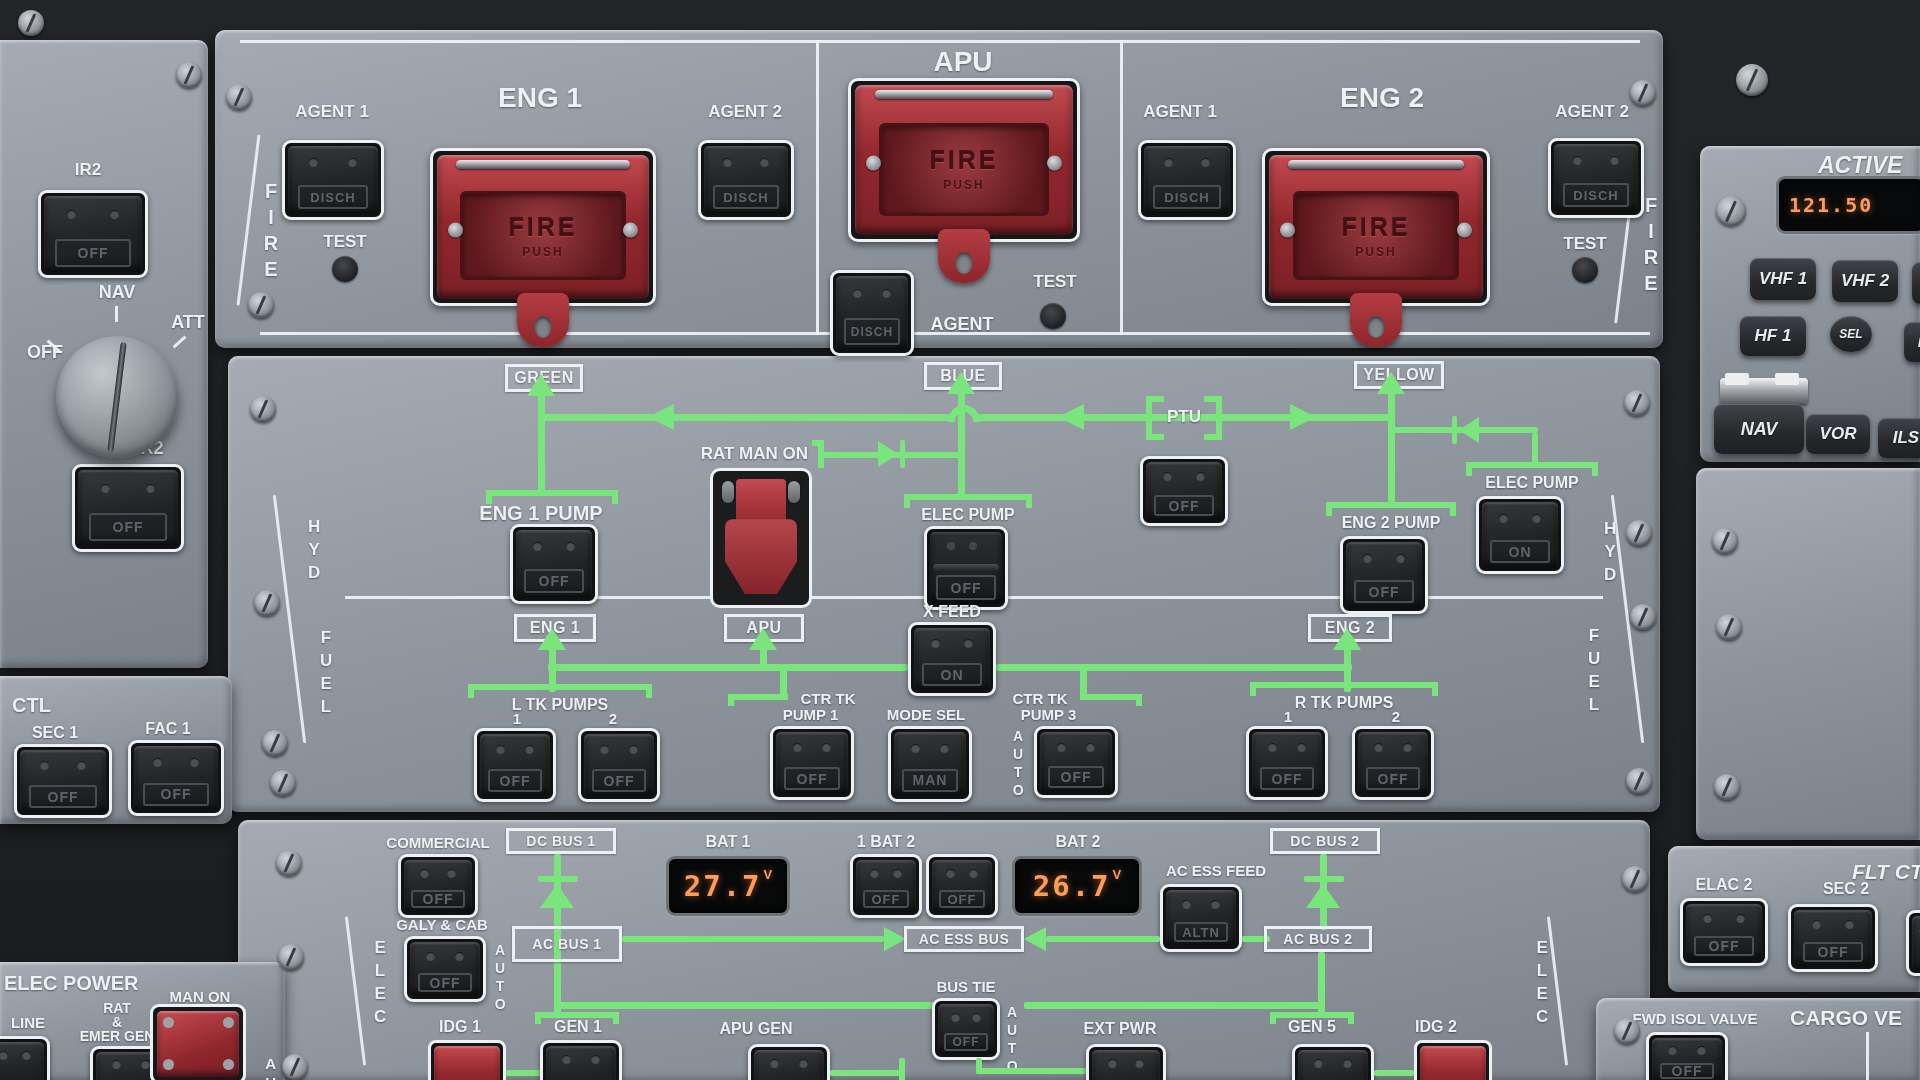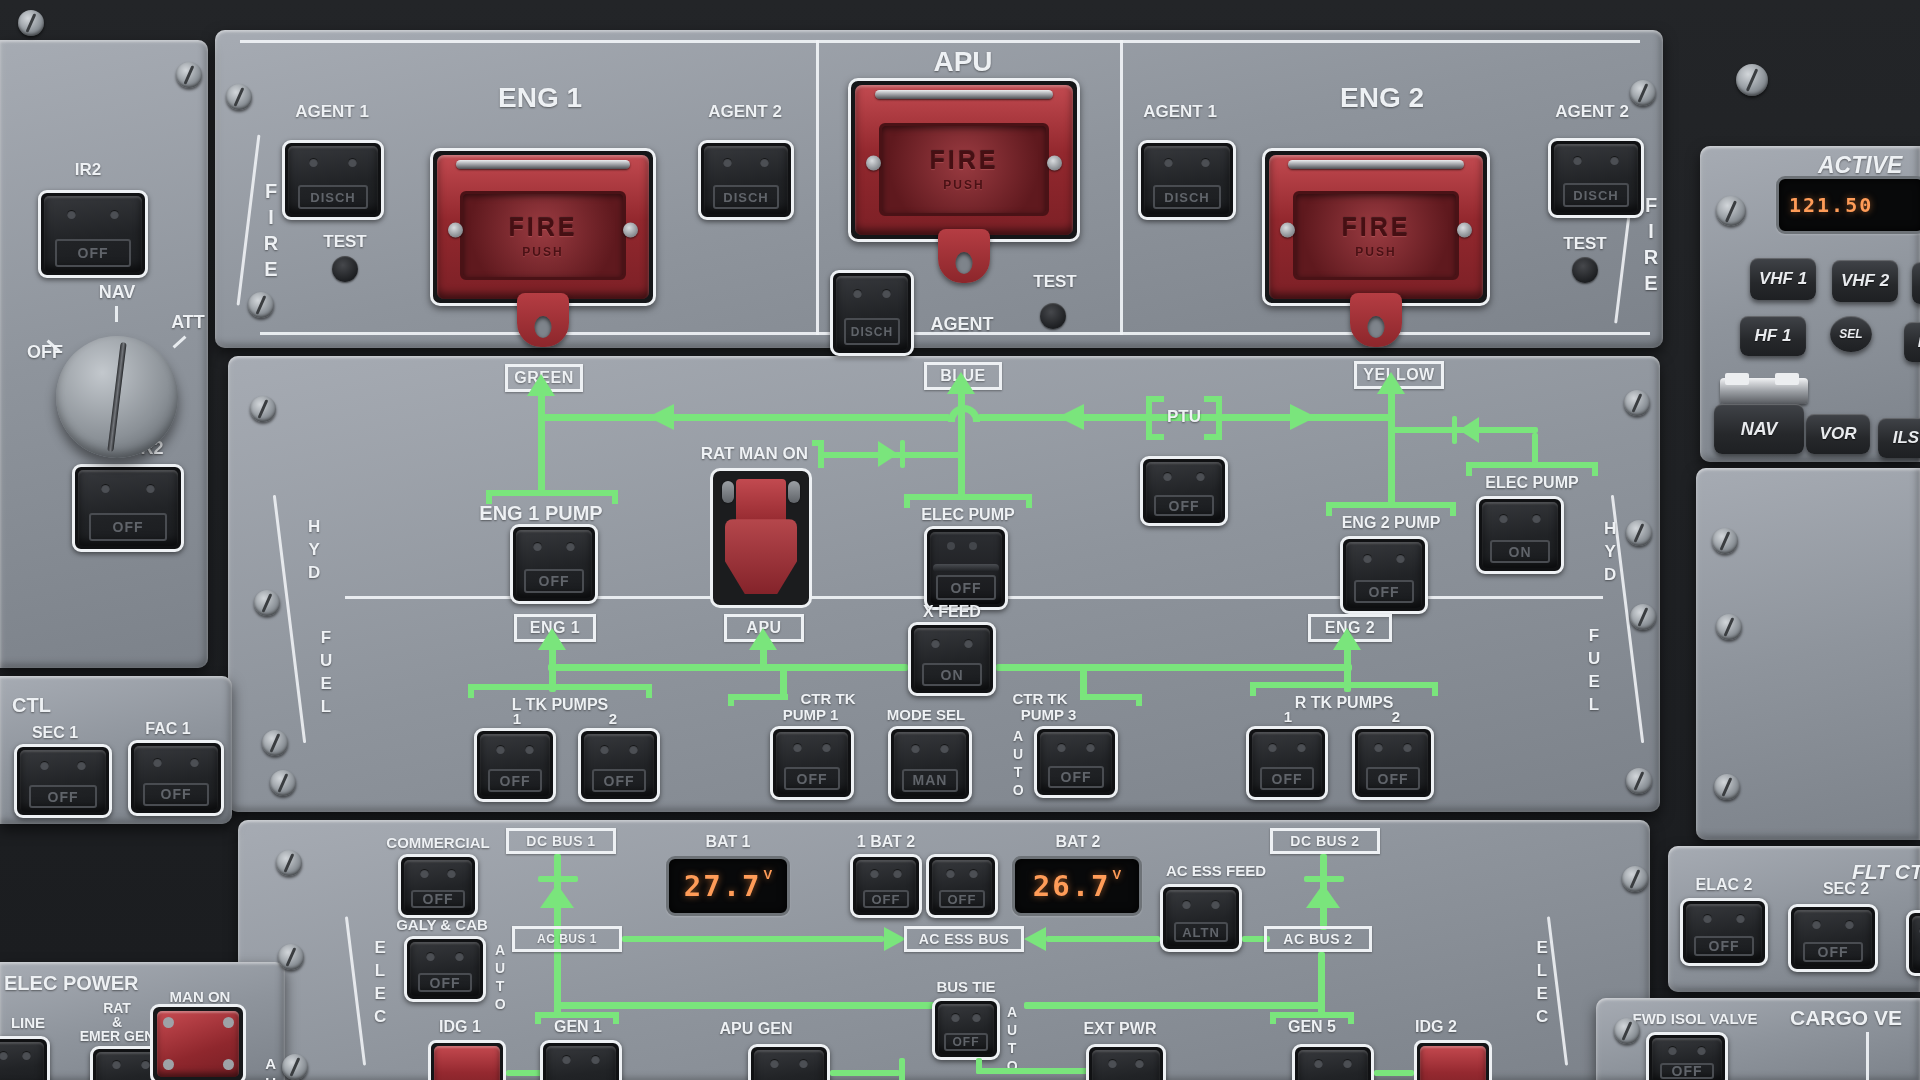--- a/index.html
+++ b/index.html
@@ -385,21 +385,21 @@
     <div class="korry" style="left:922px;top:64px;width:82px;height:68px">
       <div class="kface">
           <span class="kst" style="font-size:13px">ALTN</span>
         </div>
     </div>
     <div class="box" style="left:1032px;top:8px;width:110px;height:26px;font-size:14px">DC  BUS  2</div>
     <div class="gl" style="left:1082px;top:34px;width:7px;height:76px"></div>
     <div class="gl" style="left:1066px;top:56px;width:40px;height:6px"></div>
     <div class="tri" style="left:1068px;top:64px;border-left:17px solid transparent;border-right:17px solid transparent;border-bottom:24px solid #7ae57c"></div>
 
-    <div class="box" style="left:274px;top:106px;width:110px;height:26px;font-size:12px">AC  BUS  1</div>
+    <div class="box" style="left:274px;top:106px;width:110px;height:36px;font-size:14px">AC  BUS  1</div>
     <div class="gl" style="left:384px;top:116px;width:262px;height:6px"></div>
     <div class="tri" style="left:646px;top:107px;border-top:12px solid transparent;border-bottom:12px solid transparent;border-left:22px solid #7ae57c"></div>
     <div class="box" style="left:666px;top:106px;width:120px;height:26px;font-size:14px">AC ESS BUS</div>
     <div class="tri" style="left:786px;top:107px;border-top:12px solid transparent;border-bottom:12px solid transparent;border-right:22px solid #7ae57c"></div>
     <div class="gl" style="left:808px;top:116px;width:114px;height:6px"></div>
     <div class="gl" style="left:1004px;top:116px;width:28px;height:6px"></div>
     <div class="box" style="left:1026px;top:106px;width:108px;height:26px;font-size:14px">AC  BUS  2</div>
     <div class="gl" style="left:1080px;top:132px;width:7px;height:64px"></div>
 
     <div class="gl" style="left:318px;top:182px;width:380px;height:7px"></div>

